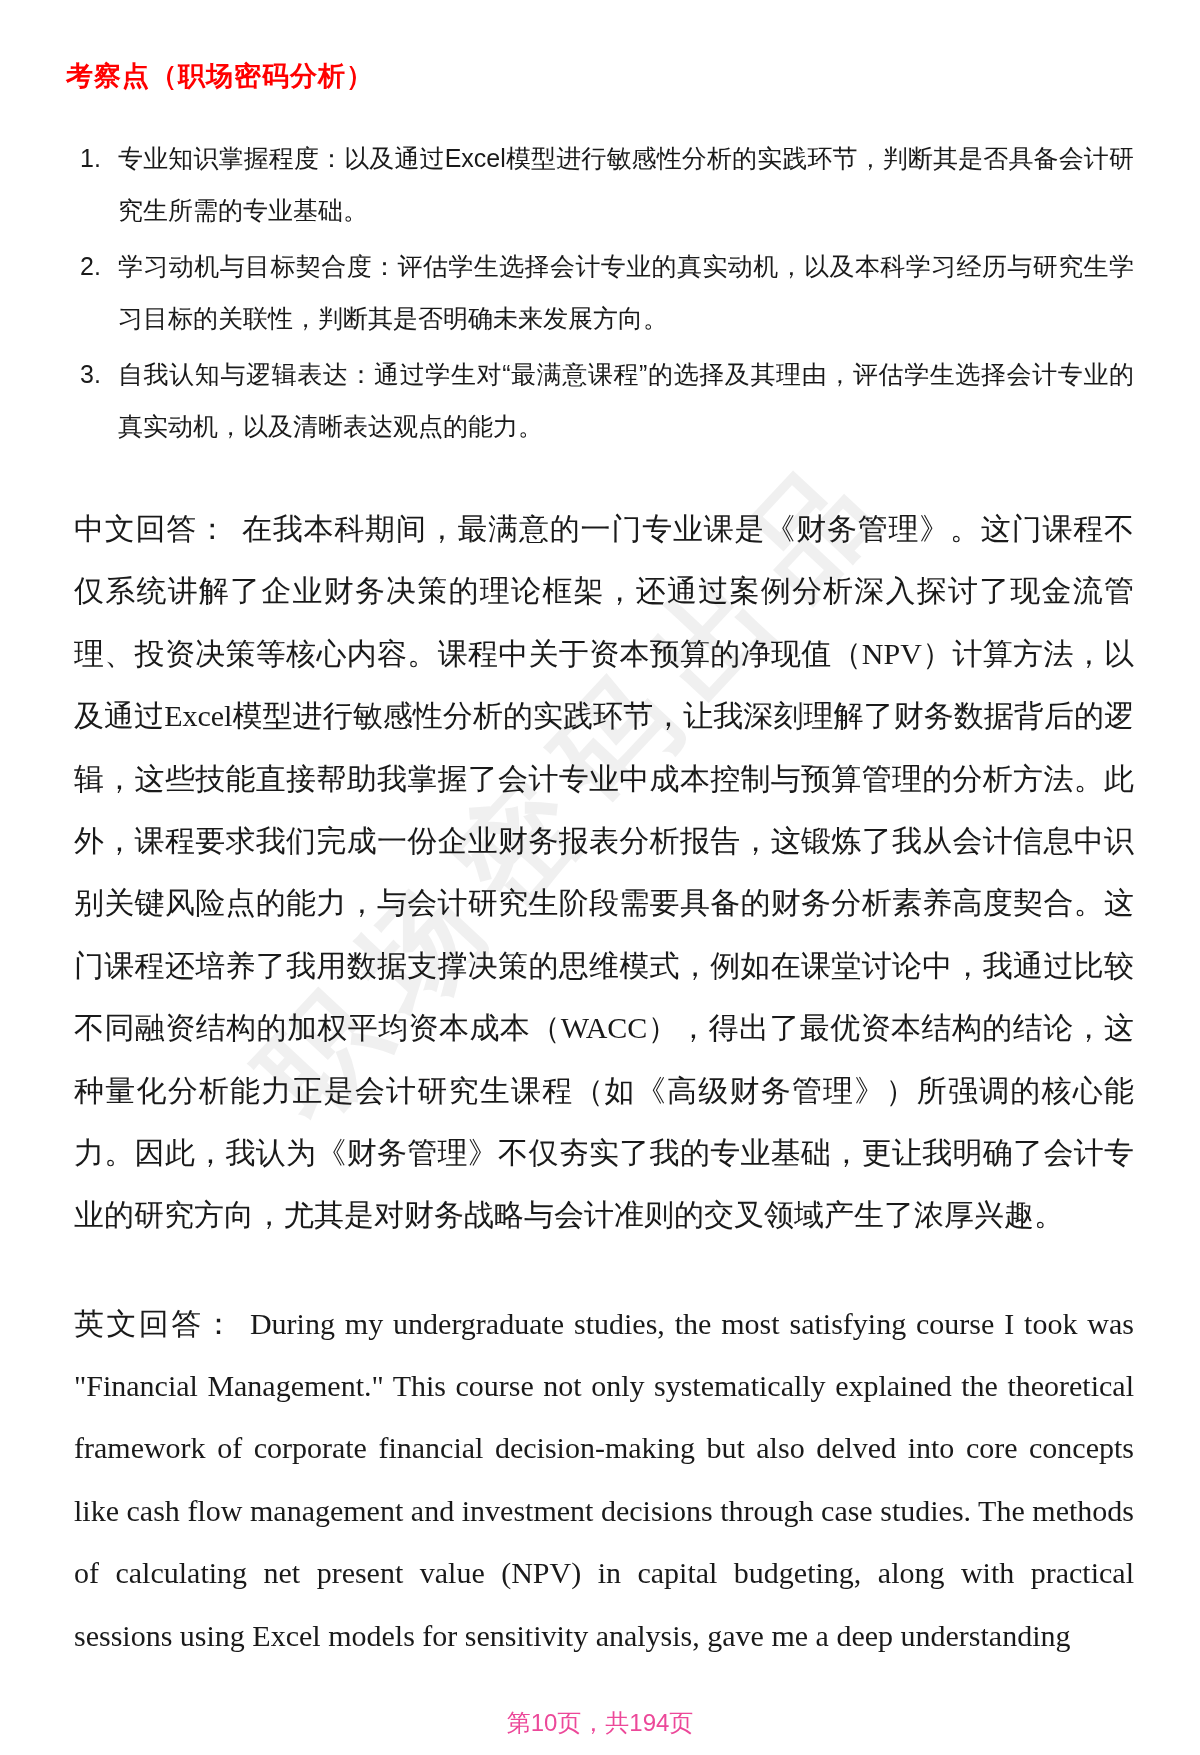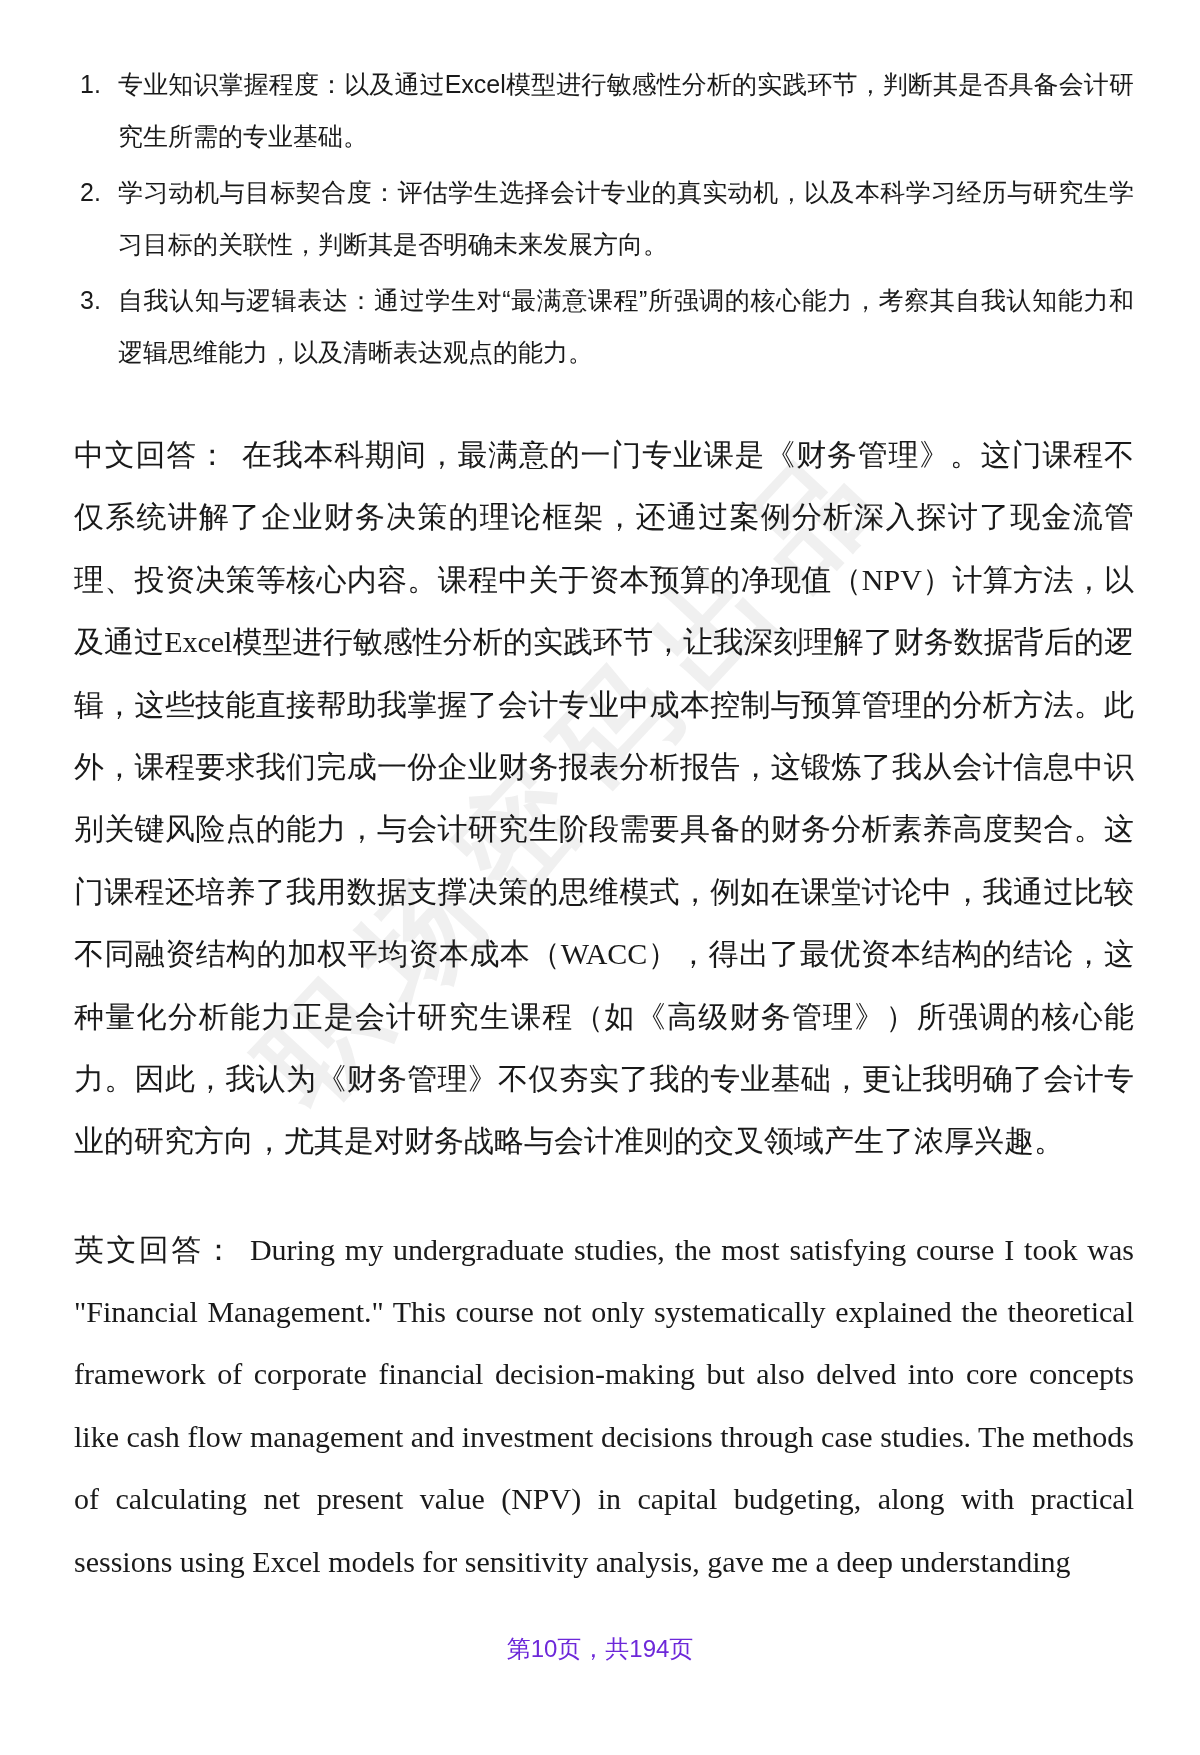--- a/index.html
+++ b/index.html
@@ -69,46 +69,47 @@
     text-align: justify;
     margin: 0 0 46px 8px;
     font-family: Liberation Serif, serif;
   }
   p.answer .label {
     margin-right: 14px;
   }
   .footer {
     text-align: center;
     font-size: 24px;
-    color: #6d28d9;
+    color: #ec4899;
     margin-top: -6px;
   }
 </style>
 </head>
 <body>
 
 <div class="page">
 
   <div class="watermark">职场密码出品</div>
 
   <div class="content">
 
+    <h1 class="heading">考察点（职场密码分析）</h1>
 
     <ol class="key-points">
       <li>
         <span class="num">1.</span>
         <span class="txt">专业知识掌握程度：以及通过Excel模型进行敏感性分析的实践环节，判断其是否具备会计研究生所需的专业基础。</span>
       </li>
       <li>
         <span class="num">2.</span>
         <span class="txt">学习动机与目标契合度：评估学生选择会计专业的真实动机，以及本科学习经历与研究生学习目标的关联性，判断其是否明确未来发展方向。</span>
       </li>
       <li>
         <span class="num">3.</span>
-        <span class="txt">自我认知与逻辑表达：通过学生对“最满意课程”所强调的核心能力，考察其自我认知能力和逻辑思维能力，以及清晰表达观点的能力。</span>
+        <span class="txt">自我认知与逻辑表达：通过学生对“最满意课程”的选择及其理由，评估学生选择会计专业的真实动机，以及清晰表达观点的能力。</span>
       </li>
     </ol>
 
     <p class="answer">
       <span class="label">中文回答：</span><span>在我本科期间，最满意的一门专业课是《财务管理》。这门课程不仅系统讲解了企业财务决策的理论框架，还通过案例分析深入探讨了现金流管理、投资决策等核心内容。课程中关于资本预算的净现值（NPV）计算方法，以及通过Excel模型进行敏感性分析的实践环节，让我深刻理解了财务数据背后的逻辑，这些技能直接帮助我掌握了会计专业中成本控制与预算管理的分析方法。此外，课程要求我们完成一份企业财务报表分析报告，这锻炼了我从会计信息中识别关键风险点的能力，与会计研究生阶段需要具备的财务分析素养高度契合。这门课程还培养了我用数据支撑决策的思维模式，例如在课堂讨论中，我通过比较不同融资结构的加权平均资本成本（WACC），得出了最优资本结构的结论，这种量化分析能力正是会计研究生课程（如《高级财务管理》）所强调的核心能力。因此，我认为《财务管理》不仅夯实了我的专业基础，更让我明确了会计专业的研究方向，尤其是对财务战略与会计准则的交叉领域产生了浓厚兴趣。</span>
     </p>
 
     <p class="answer">
       <span class="label">英文回答：</span><span>During my undergraduate studies, the most satisfying course I took was "Financial Management." This course not only systematically explained the theoretical framework of corporate financial decision-making but also delved into core concepts like cash flow management and investment decisions through case studies. The methods of calculating net present value (NPV) in capital budgeting, along with practical sessions using Excel models for sensitivity analysis, gave me a deep understanding</span>
     </p>

